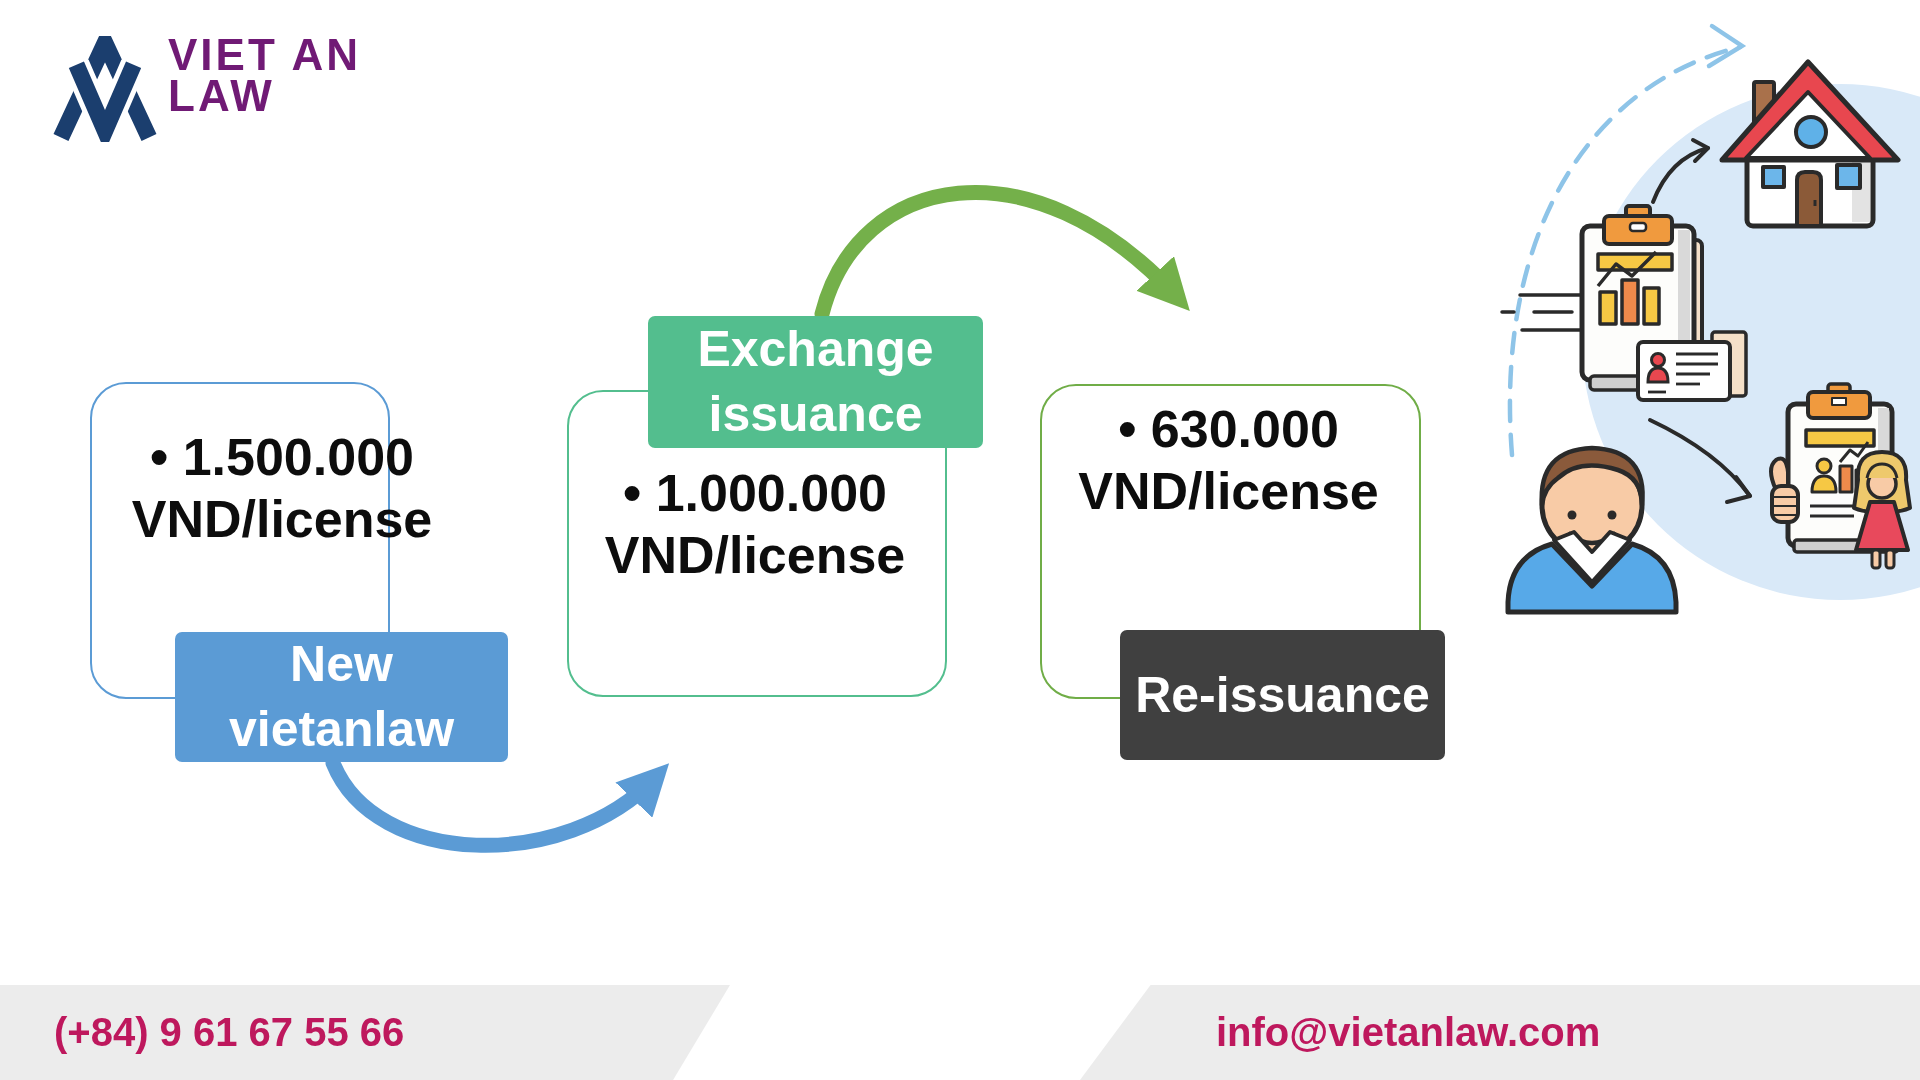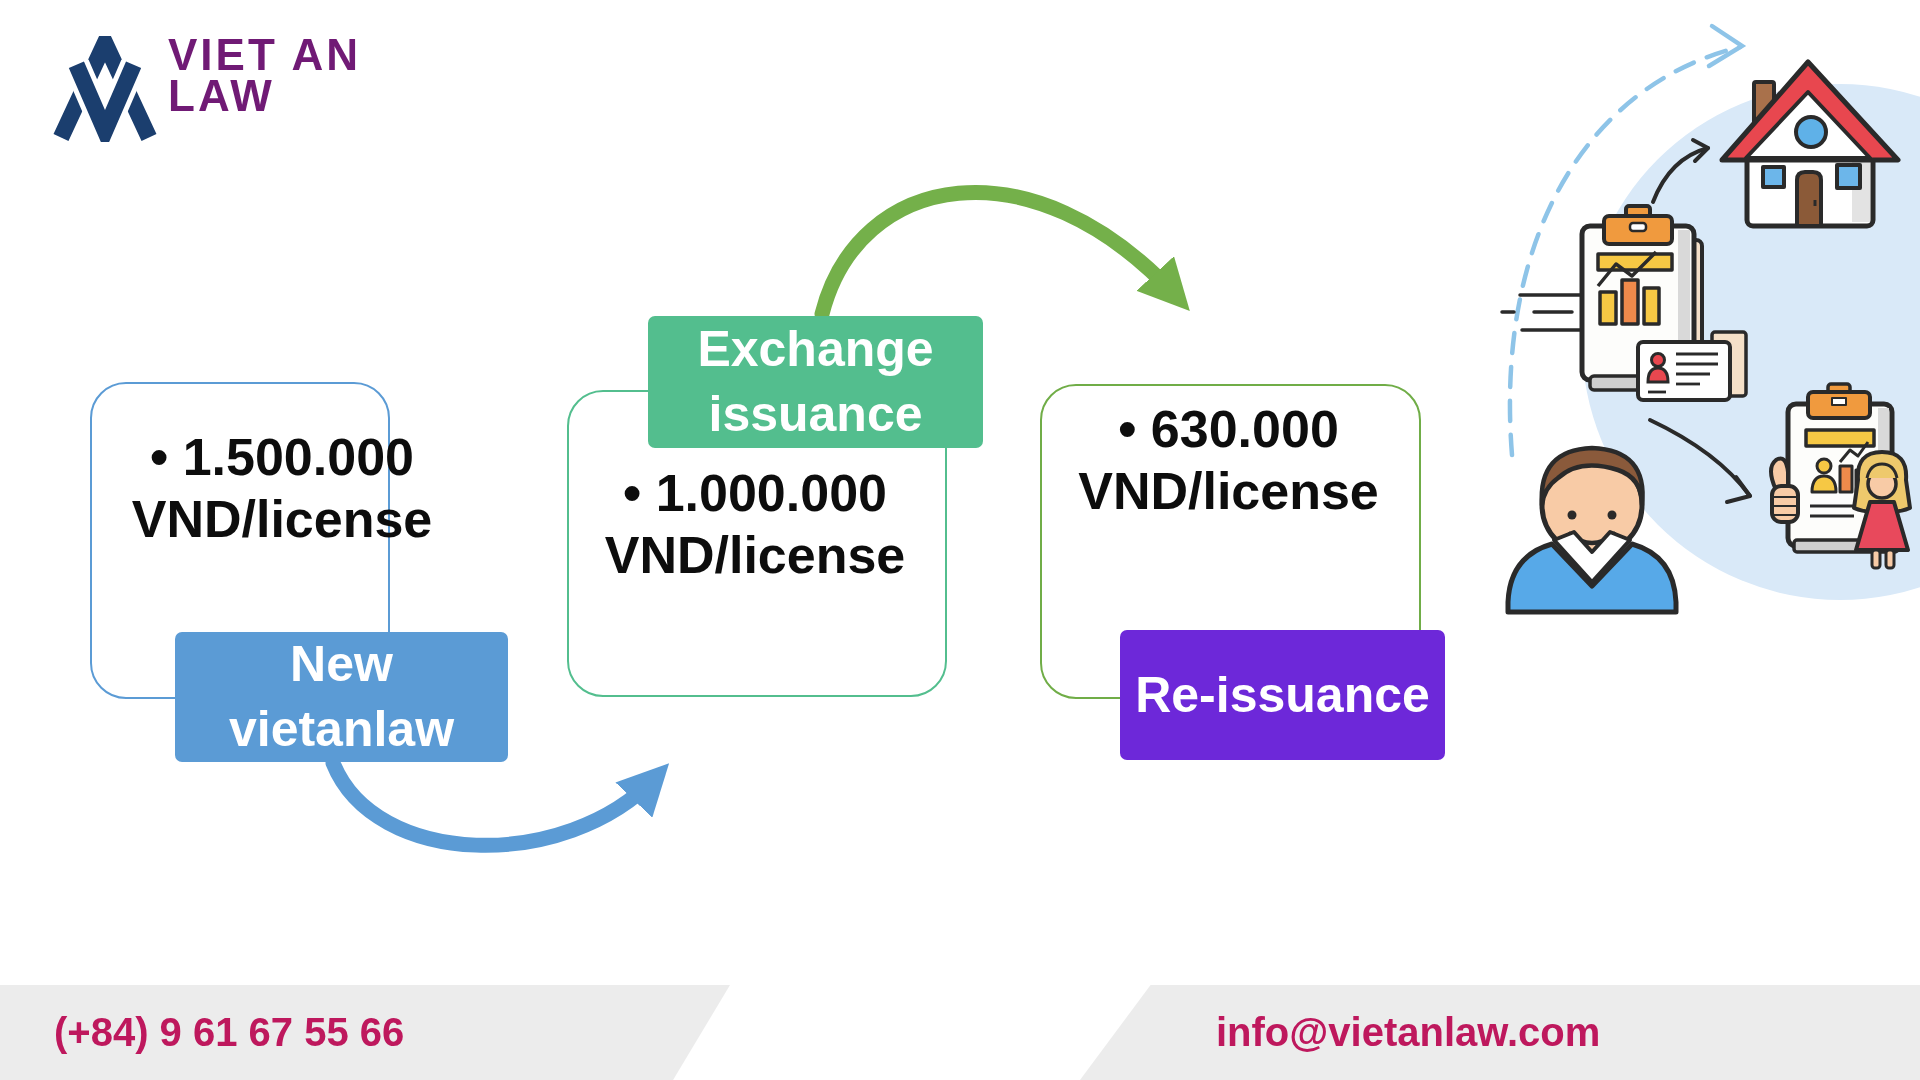--- a/index.html
+++ b/index.html
@@ -25,21 +25,21 @@
     line-height:62px;text-align:center;white-space:nowrap;overflow:visible;}
   #price1{left:90px;top:396px;width:384px;margin-top:30px;}
   #price2{left:559px;top:462px;width:392px;}
   #price3{left:1036px;top:398px;width:385px;}
 
   .step-label{position:absolute;border-radius:7px;color:#ffffff;font-size:50px;
     font-weight:700;line-height:1.3;display:flex;align-items:center;justify-content:center;
     text-align:center;white-space:pre-line;}
   #label1{left:175px;top:632px;width:333px;height:130px;background:#5b9bd5;}
   #label2{left:648px;top:316px;width:335px;height:132px;background:#53be8e;}
-  #label3{left:1120px;top:630px;width:325px;height:130px;background:#6d28d9;}
+  #label3{left:1120px;top:630px;width:325px;height:130px;background:#404040;}
 
   
   #flow-arrows{position:absolute;left:0;top:0;width:1920px;height:1080px;pointer-events:none;}
 
   
   #illustration{position:absolute;left:1450px;top:0;width:470px;height:660px;}
 
   
   .footer-bar{position:absolute;top:985px;height:95px;background:#ececec;}
   #footer-left{left:0;width:730px;clip-path:polygon(0 0,100% 0,92.2% 100%,0 100%);}

